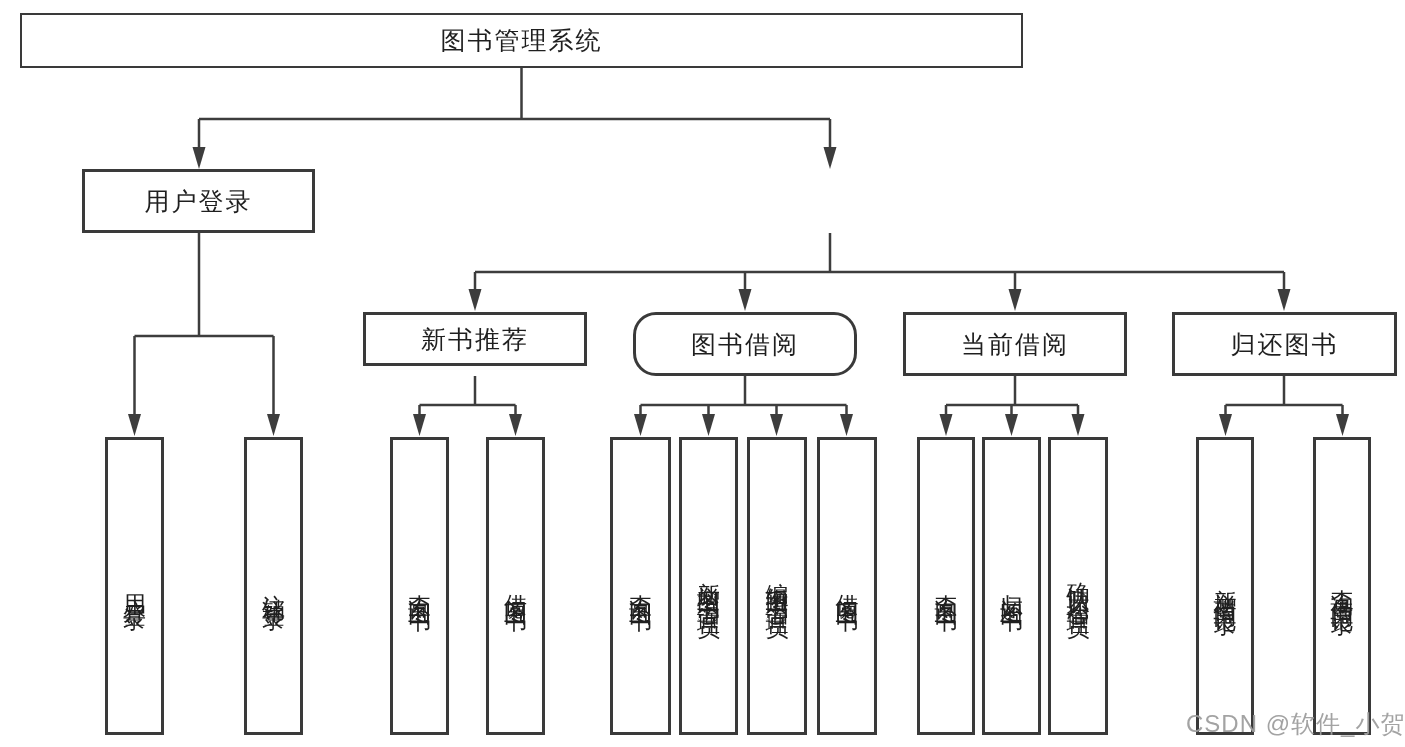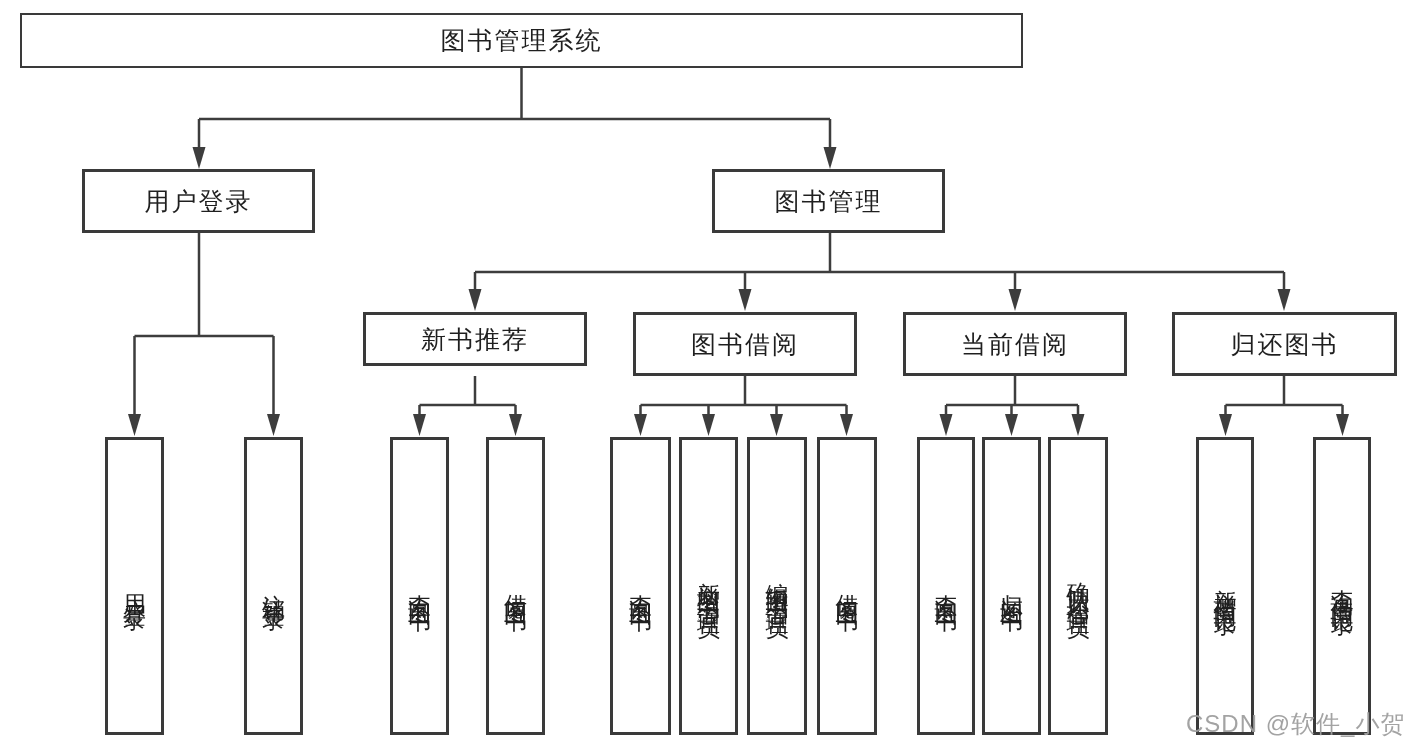--- a/index.html
+++ b/index.html
@@ -68,28 +68,25 @@
     </g>
   </svg>
 
   <div class="node h root" style="left:20px; top:13px; width:1003px; height:55px;">
     <span>图书管理系统</span>
   </div>
 
   <div class="node h" style="left:82px; top:169px; width:233px; height:64px;">
     <span>用户登录</span>
   </div>
-  <div class="node h" style="left:712px; top:169px; width:233px; height:64px;">
-    <span>图书管理</span>
-  </div>
 
   <div class="node h" style="left:363px; top:312px; width:224px; height:54px;">
     <span>新书推荐</span>
   </div>
-  <div class="node h" style="left:633px; top:312px; width:224px; height:64px;">
+  <div class="node h" style="left:633px; top:312px; width:224px; height:64px;border-radius:23px;">
     <span>图书借阅</span>
   </div>
   <div class="node h" style="left:903px; top:312px; width:224px; height:64px;">
     <span>当前借阅</span>
   </div>
   <div class="node h" style="left:1172px; top:312px; width:225px; height:64px;">
     <span>归还图书</span>
   </div>
 
   <div class="node v" style="left:105px; top:437px; width:59px; height:298px;">

